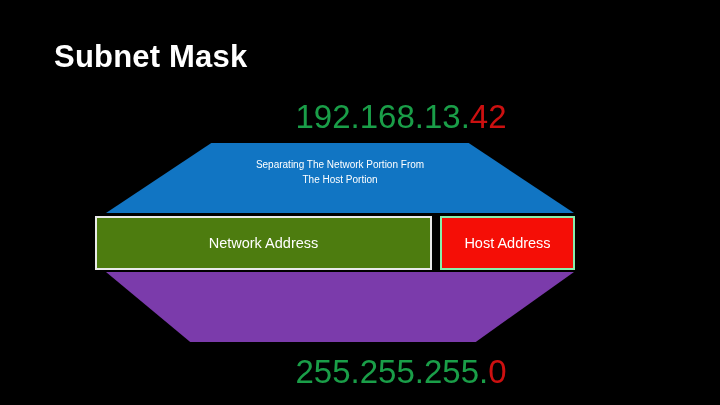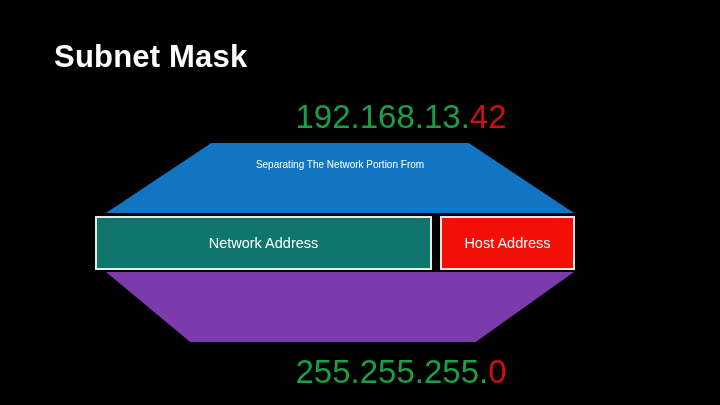--- a/index.html
+++ b/index.html
@@ -69,35 +69,35 @@
     line-height: 1.45;
   }
 
   
   #net-bar {
     position: absolute;
     left: 95px;
     top: 216px;
     width: 337px;
     height: 54px;
-    background: #0f766e;
+    background: #4d7c0f;
     border: 2px solid #e9e9e9;
     box-sizing: border-box;
     display: flex;
     align-items: center;
     justify-content: center;
   }
   #host-bar {
     position: absolute;
     left: 440px;
     top: 216px;
     width: 135px;
     height: 54px;
     background: #f50e06;
-    border: 2px solid #e5e5e5;
+    border: 2px solid #86efac;
     box-sizing: border-box;
     display: flex;
     align-items: center;
     justify-content: center;
   }
   .bar-label {
     color: #ffffff;
     font-size: 14.5px;
     line-height: 1;
     white-space: nowrap;
@@ -131,20 +131,21 @@
 
   <div id="title">Subnet Mask</div>
 
   <div id="ip-row" class="addr-row">
     <span class="seg-net">192.168.13.</span><span class="seg-host">42</span>
   </div>
 
   <div id="blue-trap"></div>
   <div id="blue-label">
     <div>Separating The Network Portion From</div>
+    <div>The Host Portion</div>
   </div>
 
   <div id="net-bar">
     <span class="bar-label">Network Address</span>
   </div>
 
   <div id="host-bar">
     <span class="bar-label">Host Address</span>
   </div>
 

